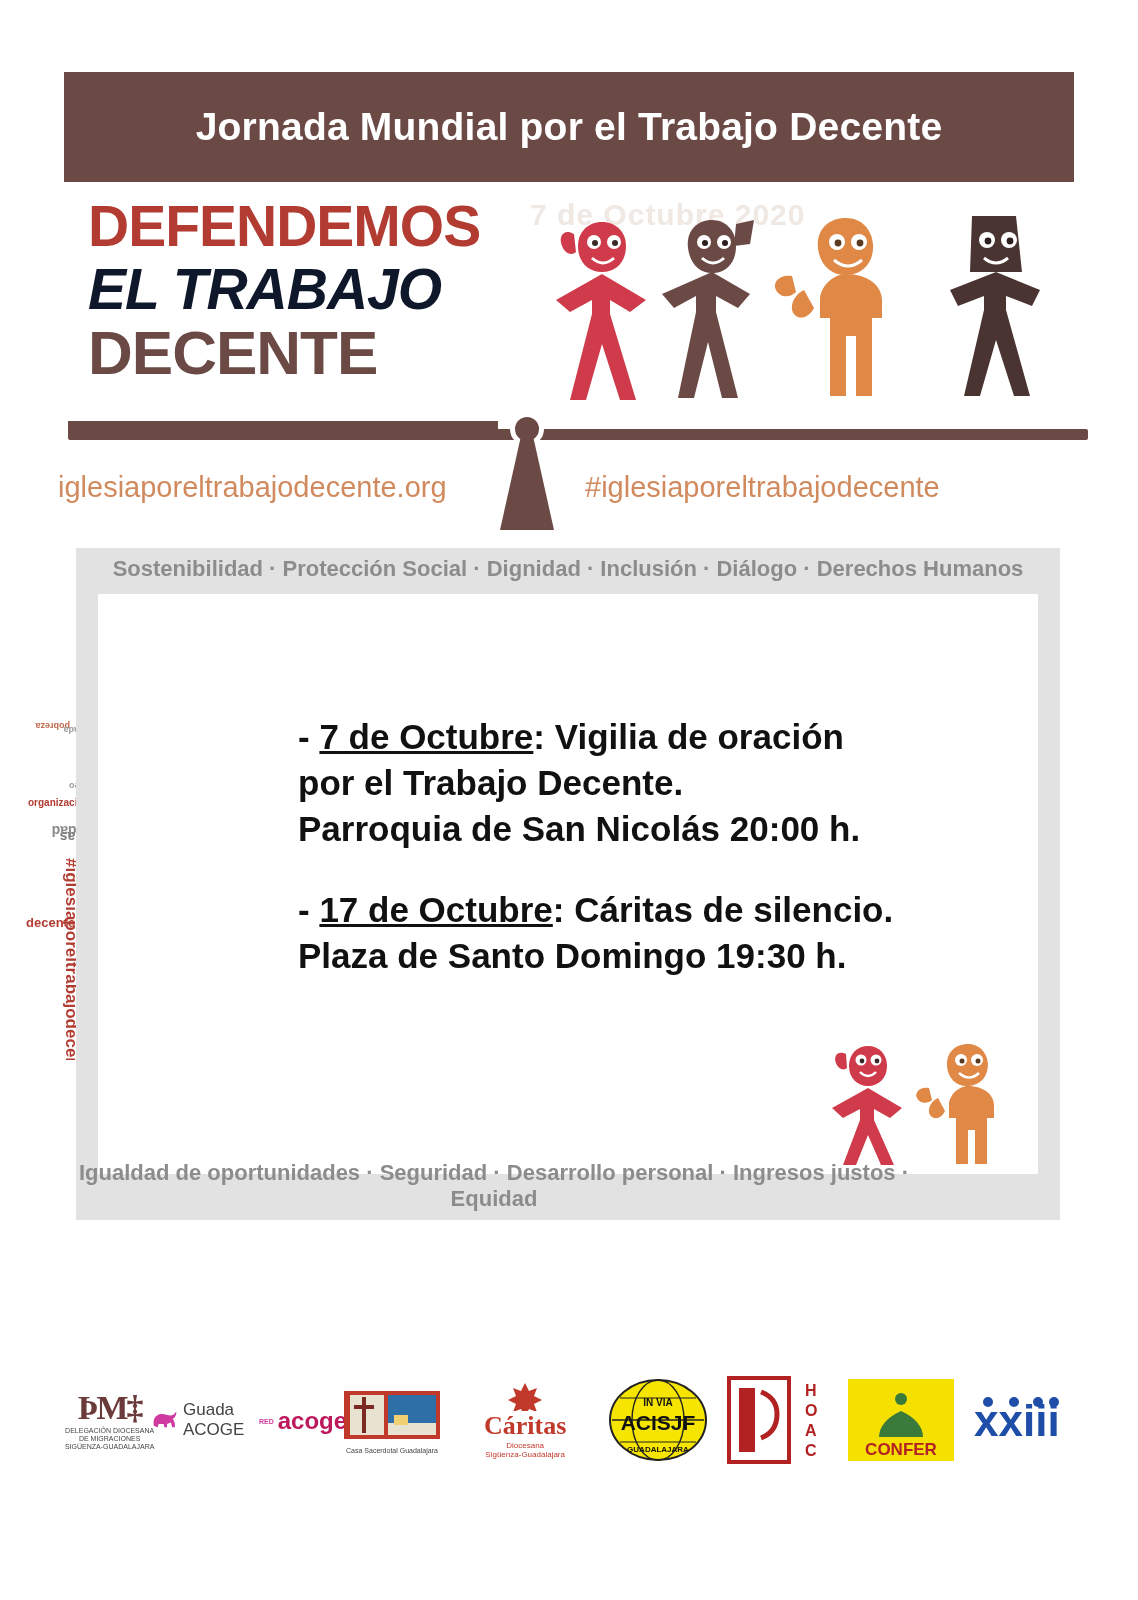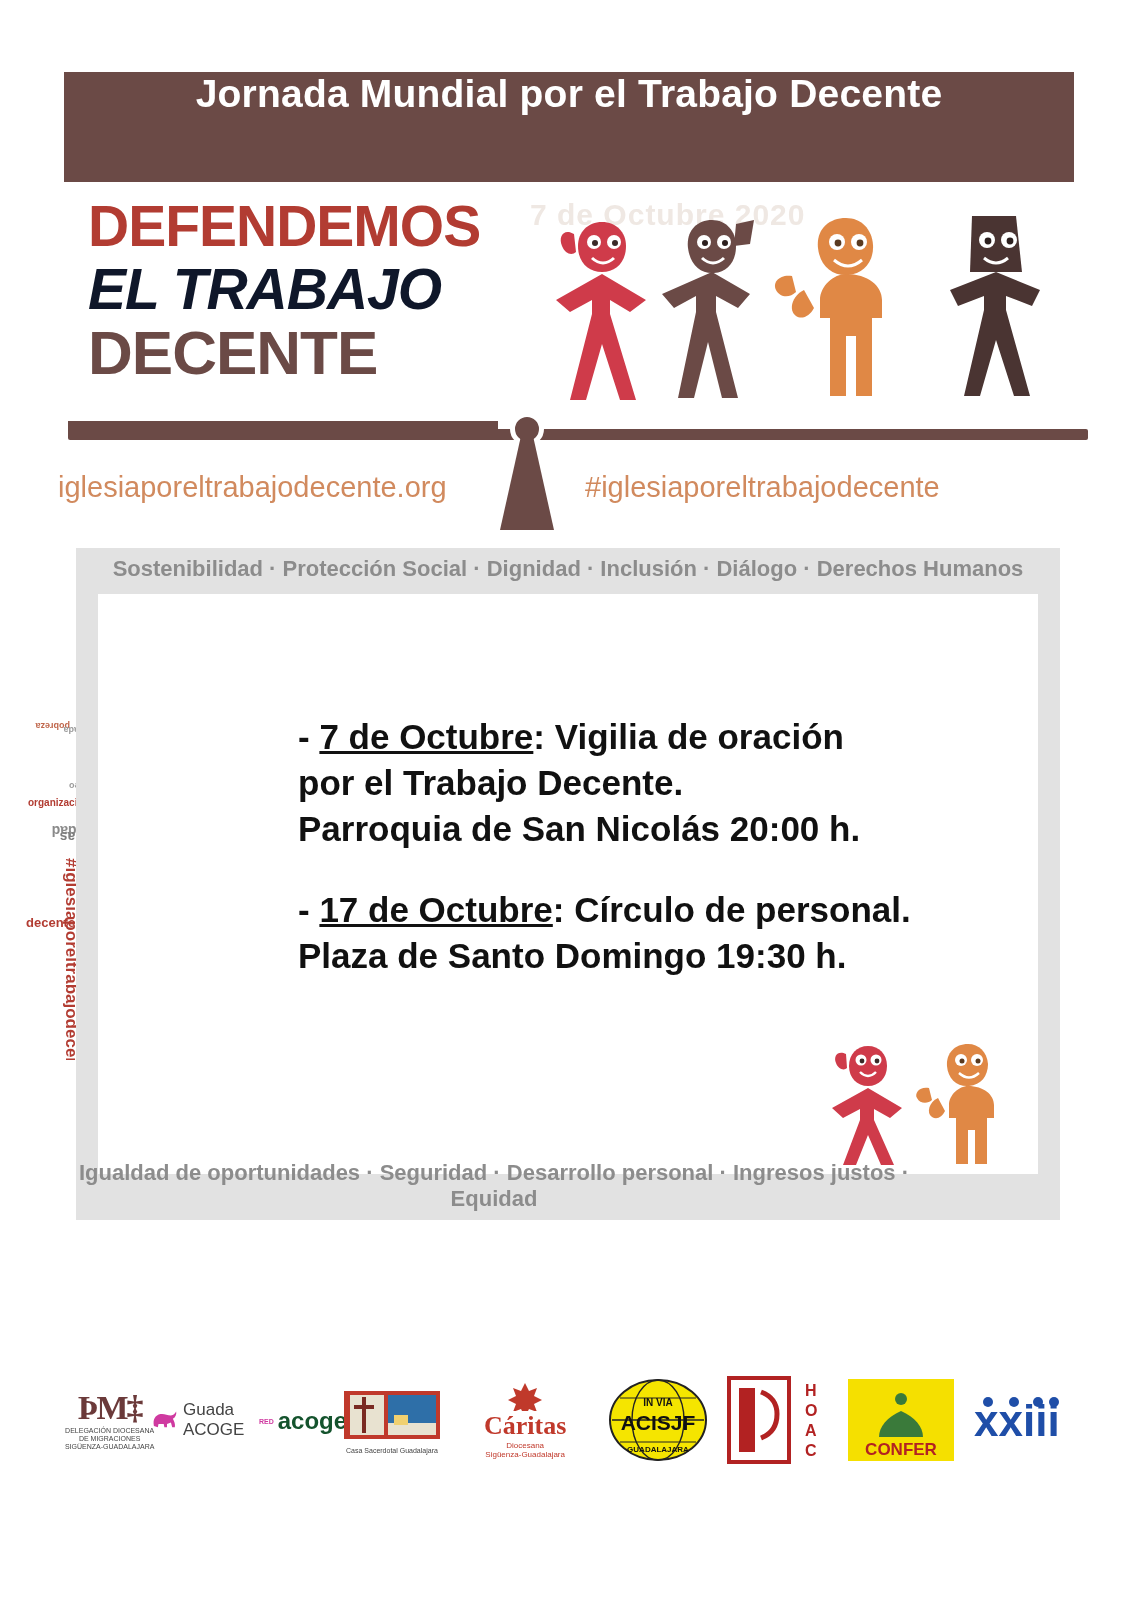--- a/index.html
+++ b/index.html
@@ -17,20 +17,21 @@
 
   
   .header-bar {
     position: absolute;
     left: 64px;
     top: 72px;
     width: 1010px;
     height: 110px;
     background: #6b4a46;
     display: flex;
+    align-items: center;
     justify-content: center;
   }
   .header-title {
     color: #ffffff;
     font-size: 39px;
     font-weight: bold;
     letter-spacing: 0.2px;
     text-align: center;
   }
 
@@ -332,21 +333,21 @@
           <span>Vigilia de oración</span>
         </div>
         <div class="event-line">por el Trabajo Decente.</div>
         <div class="event-line">Parroquia de San Nicolás 20:00 h.</div>
       </div>
 
       <div class="event-block">
         <div class="event-line">
           <span class="dash">-</span>
           <span class="date-underline">17 de Octubre</span><span>:</span>
-          <span>Círculo de personal.</span>
+          <span>Cáritas de silencio.</span>
         </div>
         <div class="event-line">Plaza de Santo Domingo 19:30 h.</div>
       </div>
 
     </div>
 
     <div style="position:absolute; right:10px; bottom:0px;">
       <svg width="200" height="130" viewBox="0 0 200 130" xmlns="http://www.w3.org/2000/svg">
         <g fill="#cf3b4a">
           <path d="M40 6 c-11 0 -19 8 -19 20 c0 12 8 20 19 20 c11 0 19 -8 19 -20 c0 -12 -8 -20 -19 -20 z"></path>
@@ -389,21 +390,21 @@
 
   <div class="logo" style="width:150px;">
     <div style="display:flex;align-items:center;gap:6px;">
       <svg width="42" height="30" viewBox="0 0 42 30">
         <path d="M6 24 c-2 -10 2 -16 10 -18 c6 -1 10 2 16 2 c4 0 6 -3 8 -6 c1 4 -1 9 -5 11 c2 4 4 8 3 13 l-4 0 l-2 -7 l-6 2 l0 5 l-4 0 l-1 -5 l-8 0 l-1 5 z" fill="#cf3aa0"></path>
       </svg>
       <div style="font-family:'Liberation Sans',sans-serif;font-size:17px;color:#444;">Guada ACOGE</div>
     </div>
     <div style="display:flex;align-items:center;gap:4px;margin-top:2px;">
       <span style="font-size:7px;color:#cf3aa0;font-weight:bold;">RED</span>
-      <span style="font-family:'Liberation Sans',sans-serif;font-size:24px;font-weight:bold;color:#14532d;">acoge</span>
+      <span style="font-family:'Liberation Sans',sans-serif;font-size:24px;font-weight:bold;color:#be185d;">acoge</span>
     </div>
   </div>
 
   <div class="logo" style="flex-direction:column; width:110px;">
     <svg width="100" height="62" viewBox="0 0 100 62">
       <rect x="2" y="6" width="96" height="48" fill="#c0392b"></rect>
       <rect x="8" y="10" width="34" height="40" fill="#e8e2d0"></rect>
       <path d="M22 12 l0 36 M12 22 l20 0" stroke="#7a2a22" stroke-width="4"></path>
       <rect x="46" y="10" width="48" height="28" fill="#2e6fa8"></rect>
       <rect x="46" y="38" width="48" height="12" fill="#e8e2d0"></rect>

